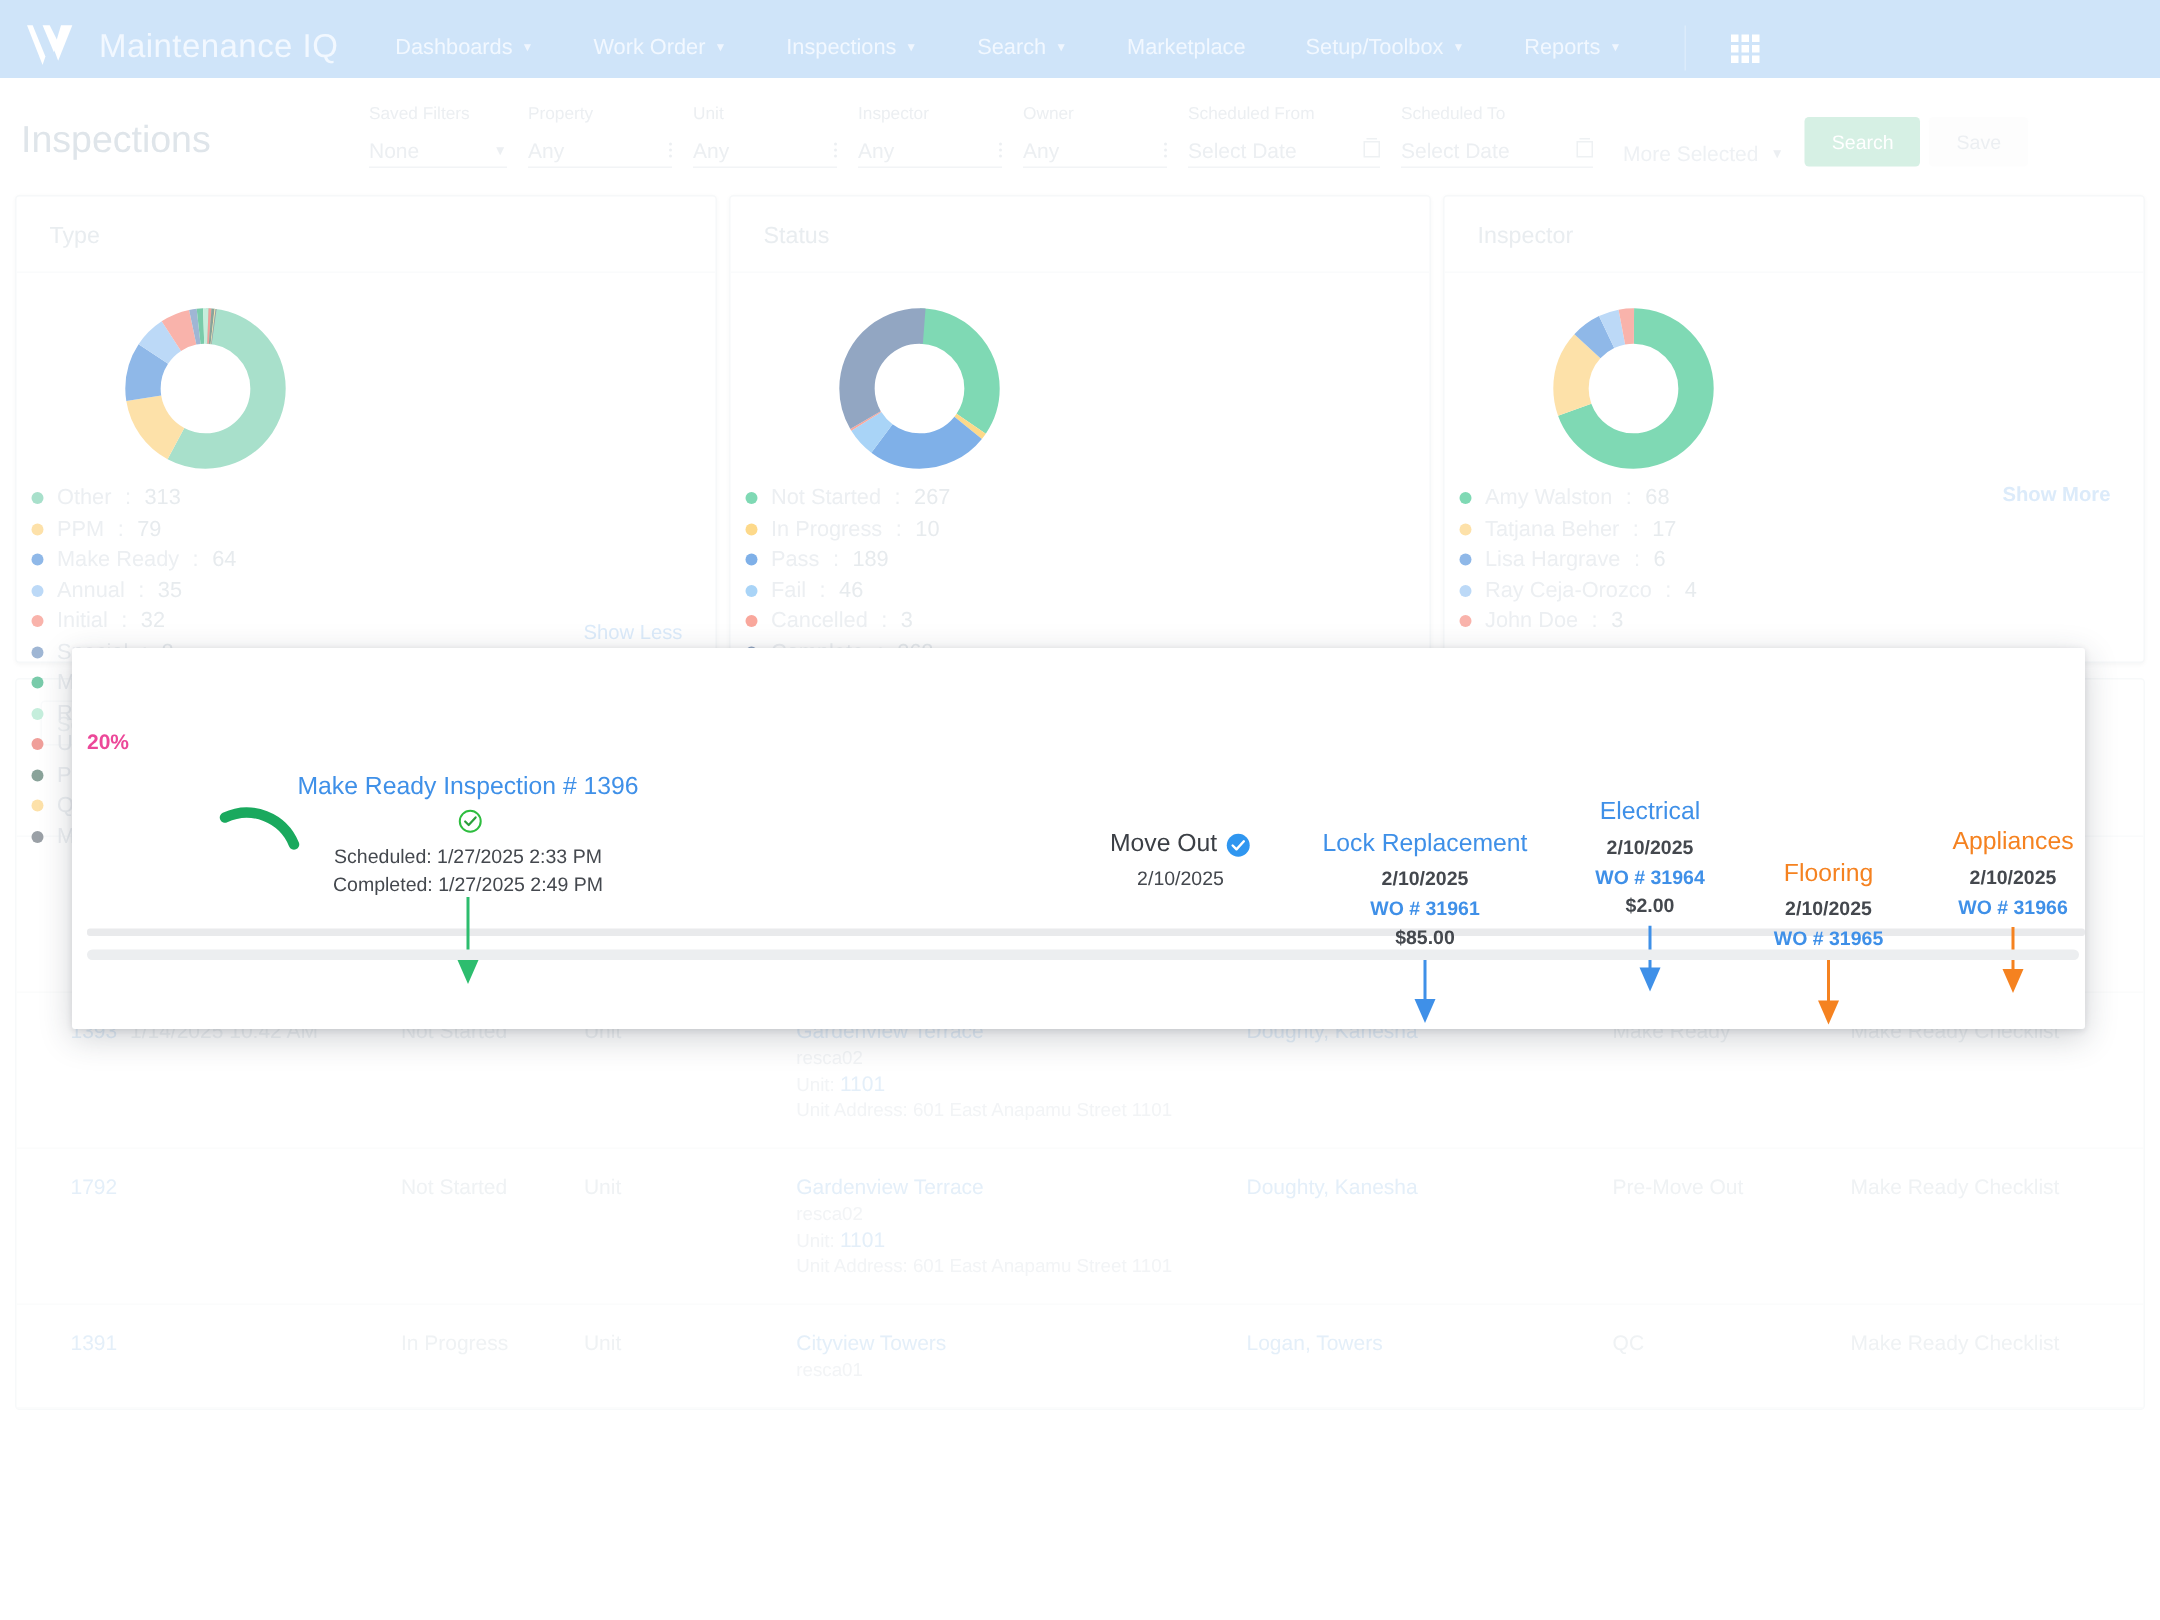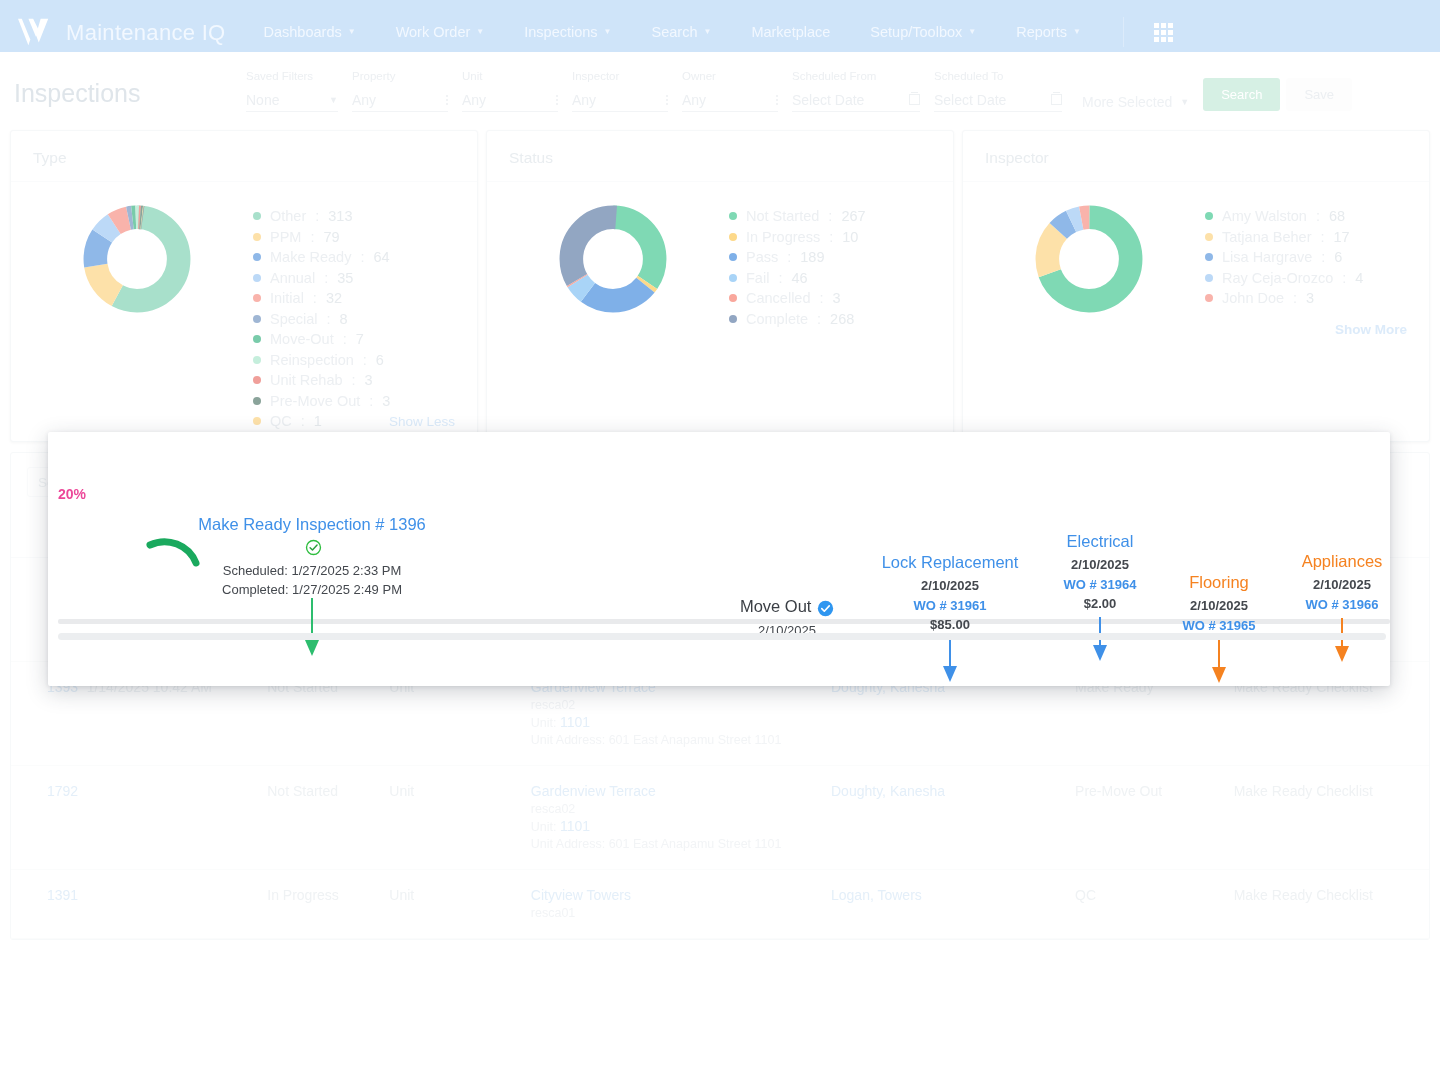--- a/index.html
+++ b/index.html
@@ -11,22 +11,22 @@
   }
   #root { position: relative; width: 1440px; height: 1080px; }
 
   
   .page { position: absolute; inset: 0; }
 
   
   .navbar {
     height: 52px; width: 100%;
     background: #cfe4f9;
-    display: flex; align-items: flex-start;
-    padding: 16px 16px;
+    display: flex; align-items: flex-end;
+    padding: 4px 16px;
     color: #ffffff;
   }
   .logo-wrap { display: flex; align-items: center; gap: 12px; margin-right: 26px; }
   .logo-mark { width: 38px; height: 34px; }
   .logo-text { font-size: 22px; color: #f2f8ff; letter-spacing: .3px; font-weight: 400; }
   .nav-items { display: flex; align-items: center; gap: 16px; }
   .nav-item {
     font-size: 14.5px; color: #f2f8ff; padding: 8px 12px;
     display: flex; align-items: center; gap: 6px; white-space: nowrap;
   }
@@ -73,21 +73,21 @@
   .card {
     background: #ffffff;
     border: 1px solid #f6f8f9;
     border-radius: 3px;
     box-shadow: 0 1px 3px rgba(0,0,0,.035);
     flex: 1;
     height: 312px;
     position: relative;
   }
   .card-title { font-size: 15.5px; color: #e9edf0; padding: 18px 22px 14px; border-bottom: 1px solid #fafbfc; }
-  .card-body { display: flex; padding: 16px 10px 0 10px; }
+  .card-body { display: flex; padding: 16px 10px 0 10px; flex-direction: column; }
   .donut-col { width: 232px; display: flex; justify-content: center; padding-top: 6px; }
   .legend { padding-top: 10px; flex: 1; }
   .legend-row { display: flex; align-items: center; gap: 9px; margin-bottom: 4.5px; font-size: 14.5px; color: #eceff2; white-space: nowrap; }
   .legend-dot { width: 8px; height: 8px; border-radius: 50%; flex: none; }
   .legend-val { color: #e7ebee; }
   .show-link { position: absolute; right: 22px; font-size: 13.5px; color: #dcebfa; }
   .show-link.less { bottom: 12px; }
   .show-link.more { bottom: 104px; font-weight: bold; }
 
   
@@ -492,21 +492,21 @@
         </div>
         <div class="ms-sub">Scheduled: 1/27/2025 2:33 PM</div>
         <div class="ms-sub">Completed: 1/27/2025 2:49 PM</div>
         <svg class="arrow" style="top:84px;" width="18" height="60" viewBox="0 0 18 60">
           <line x1="9" y1="0" x2="9" y2="44" stroke="#2dbd6e" stroke-width="2"></line>
           <polygon points="9,58 2,42 16,42" fill="#2dbd6e"></polygon>
         </svg>
       </div>
 
 
-      <div class="ms" style="left:739px; top:112px; width:190px;margin-top:44px;">
+      <div class="ms" style="left:739px; top:112px; width:190px;">
         <div style="white-space:nowrap">
           <span class="ms-title t-dark">Move Out</span>
           <svg class="chk" width="17" height="17" viewBox="0 0 20 20">
             <circle cx="10" cy="10" r="9" fill="#2f96f0"></circle>
             <path d="M5.6 10.2 L8.6 13.2 L14.4 6.9" fill="none" stroke="#ffffff" stroke-width="1.9" stroke-linecap="round" stroke-linejoin="round"></path>
           </svg>
         </div>
         <div class="ms-sub" style="margin-top:3px">2/10/2025</div>
       </div>
 

